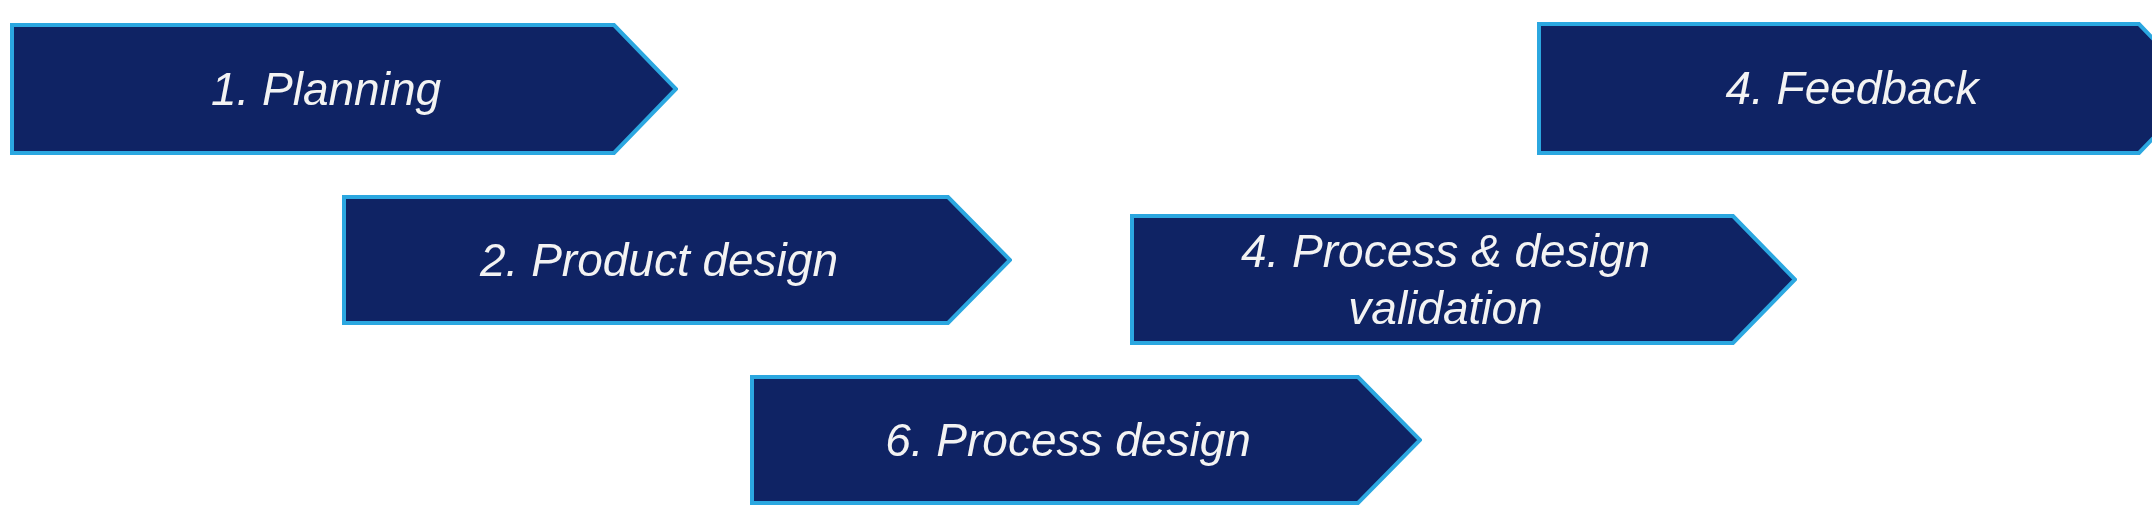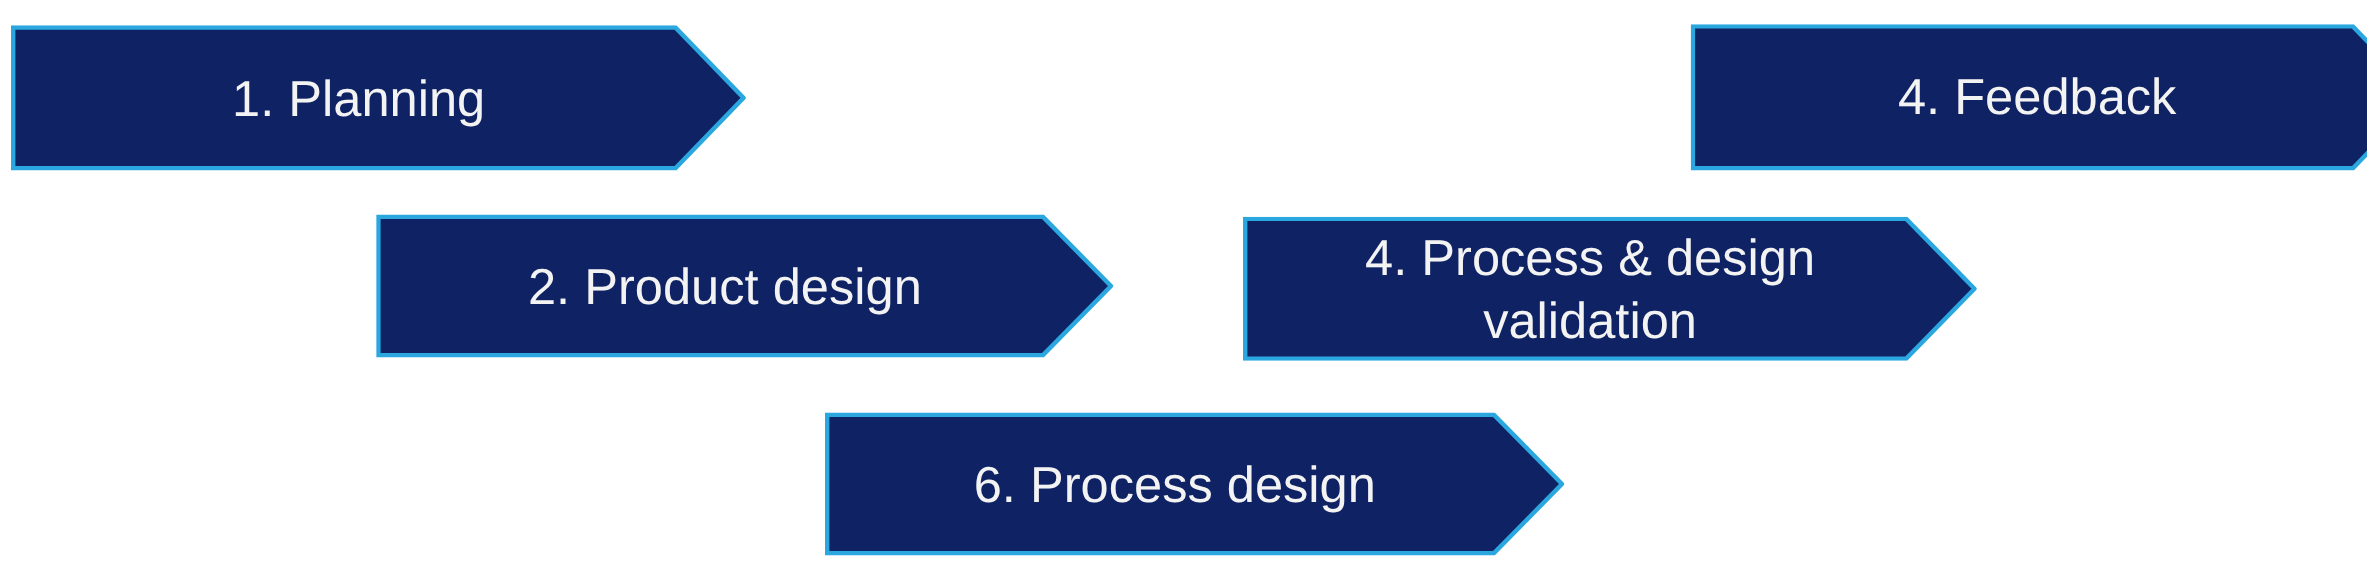--- a/index.html
+++ b/index.html
@@ -10,20 +10,21 @@
     width: 2152px;
     height: 529px;
     background: var(--page_bg, #ffffff);
     font-family: "Liberation Sans", sans-serif;
     overflow: hidden;
   }
   .canvas {
     position: relative;
     width: 2152px;
     height: 529px;
+    font-style: italic;
   }
   .arrow {
     position: absolute;
     display: flex;
     align-items: center;
     justify-content: center;
   }
   .arrow-shape {
     position: absolute;
     top: 0; left: 0;
@@ -48,21 +49,21 @@
     color: var(--text_color, #F3F3F3);
     font-size: 46px;
     line-height: 1.22;
     padding-right: 36px;
     white-space: nowrap;
   }
   
   .step-0 { left: 10px;   top: 23px;  width: 668px; height: 132px; }
   .step-1 { left: 1537px; top: 22px;  width: 666px; height: 133px; }
   .step-2 { left: 342px;  top: 195px; width: 670px; height: 130px; }
-  .step-3 { left: 1130px; top: 197px; width: 667px; height: 131px; }
+  .step-3 { left: 1130px; top: 214px; width: 667px; height: 131px; }
   .step-4 { left: 750px;  top: 375px; width: 672px; height: 130px; }
 </style>
 </head>
 <body>
 
 <div class="canvas">
 
   <div class="arrow step-0">
     <svg class="arrow-shape" viewBox="0 0 668 132" preserveAspectRatio="none" aria-hidden="true">
       <polygon points="2,2 604,2 666,66 604,130 2,130"></polygon>

